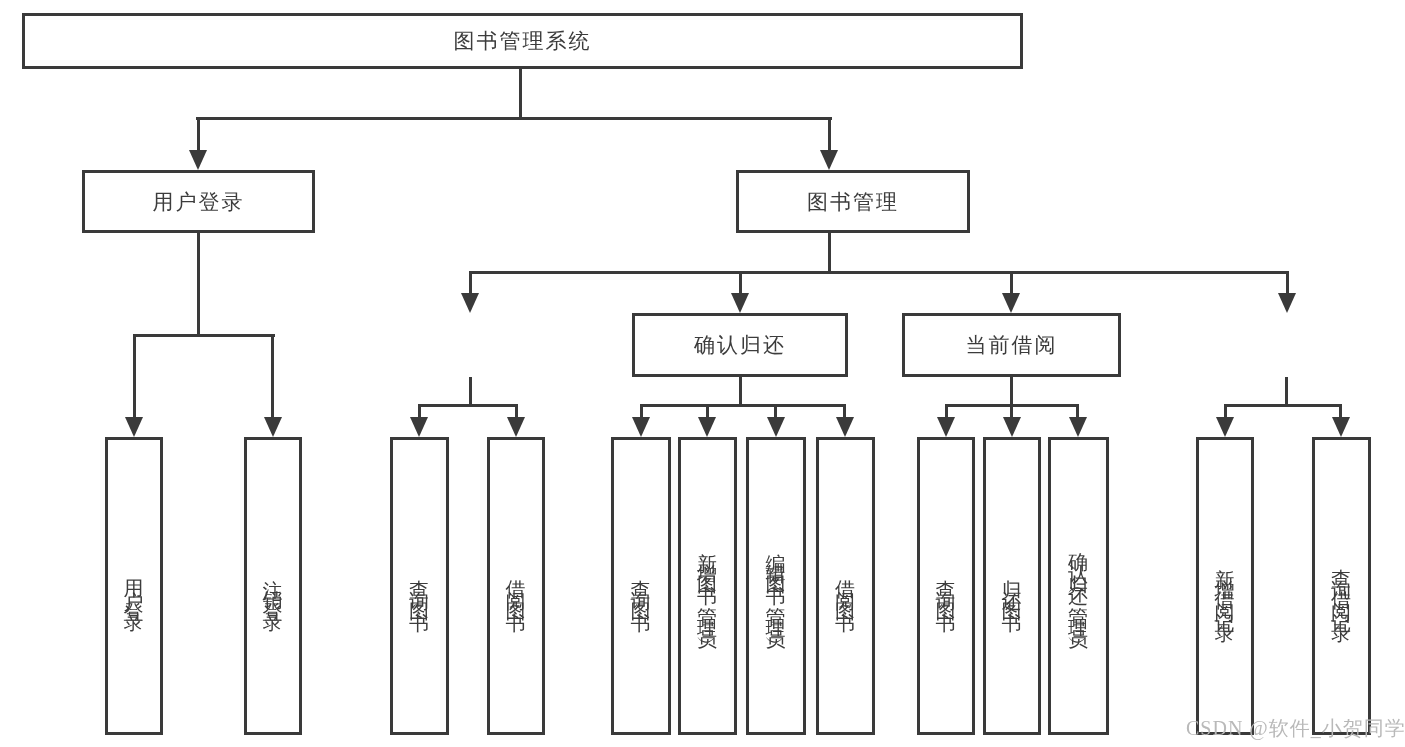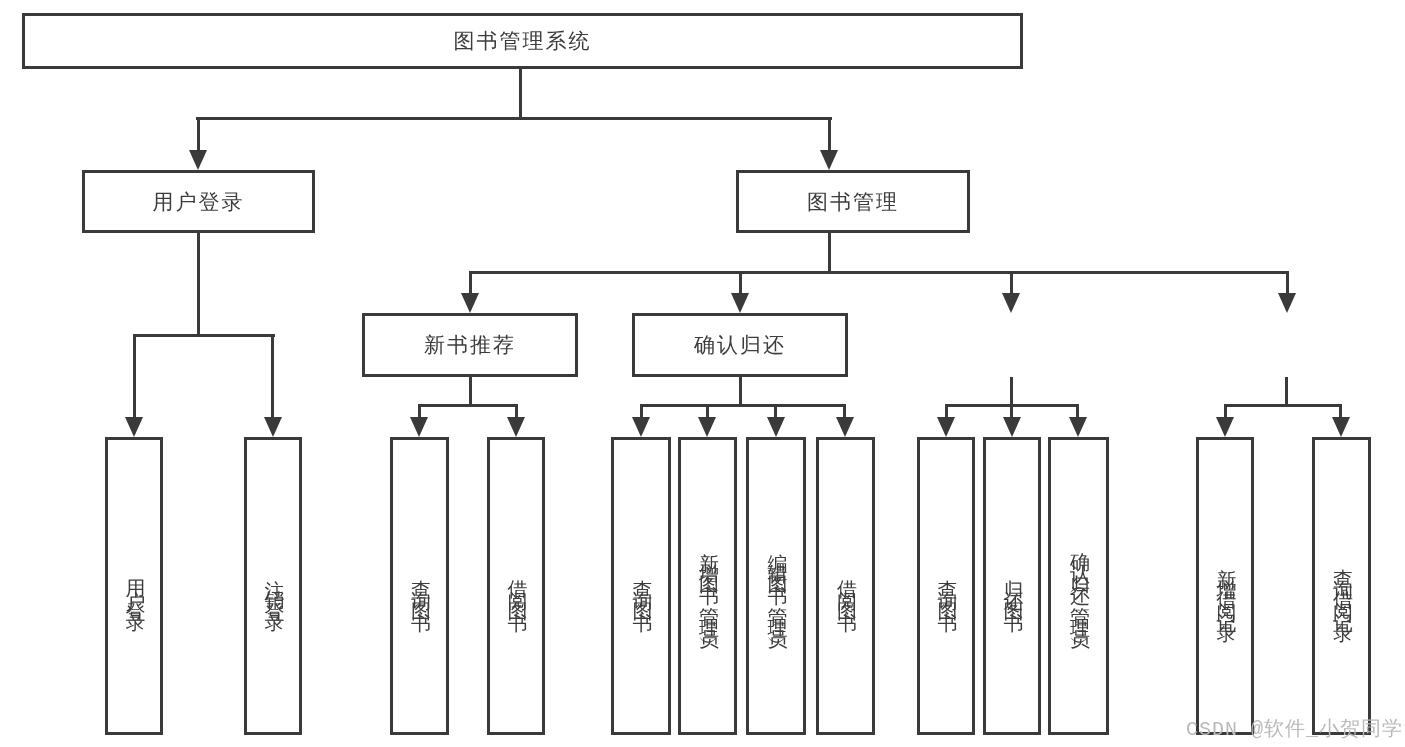--- a/index.html
+++ b/index.html
@@ -6,21 +6,21 @@
     --line-color:#3a3a3a;
     --text-color:#3c3c3c;
     --watermark-color:#b9b9b9;
     --bg-color:#ffffff;
   }
   html,body{margin:0;padding:0;background:var(--bg-color);}
   .canvas{
     position:relative;
     width:1405px;height:747px;
     background:var(--bg-color);
-    font-family:Liberation Mono, monospace;
+    font-family:Liberation Serif, serif;
     color:var(--text-color);
     overflow:hidden;
   }
   .box{
     position:absolute;
     box-sizing:border-box;
     border:3px solid var(--line-color);
     background:var(--bg-color);
     display:flex;align-items:center;justify-content:center;
     font-size:21px;letter-spacing:2px;
@@ -113,24 +113,24 @@
   <div class="arrow" style="left:1216px;top:417px"></div>
   <div class="vl" style="left:1339px;top:404px;height:16px"></div>
   <div class="arrow" style="left:1332px;top:417px"></div>
 
   <div class="box" style="left:22px;top:13px;width:1001px;height:56px">图书管理系统</div>
 
   <div class="box" style="left:82px;top:170px;width:233px;height:63px">用户登录</div>
 
   <div class="box" style="left:736px;top:170px;width:234px;height:63px">图书管理</div>
 
-  <div class="box" style="left:362px;top:313px;width:216px;height:64px">新书推荐</div>
 
   <div class="box" style="left:632px;top:313px;width:216px;height:64px">确认归还</div>
 
+  <div class="box" style="left:902px;top:313px;width:219px;height:64px">当前借阅</div>
 
 
   <div class="box vbox" style="left:105px;top:437px;width:58px;height:298px">用户登录</div>
 
   <div class="box vbox" style="left:244px;top:437px;width:58px;height:298px">注销登录</div>
 
   <div class="box vbox" style="left:390px;top:437px;width:59px;height:298px">查询图书</div>
 
   <div class="box vbox" style="left:487px;top:437px;width:58px;height:298px">借阅图书</div>
 

